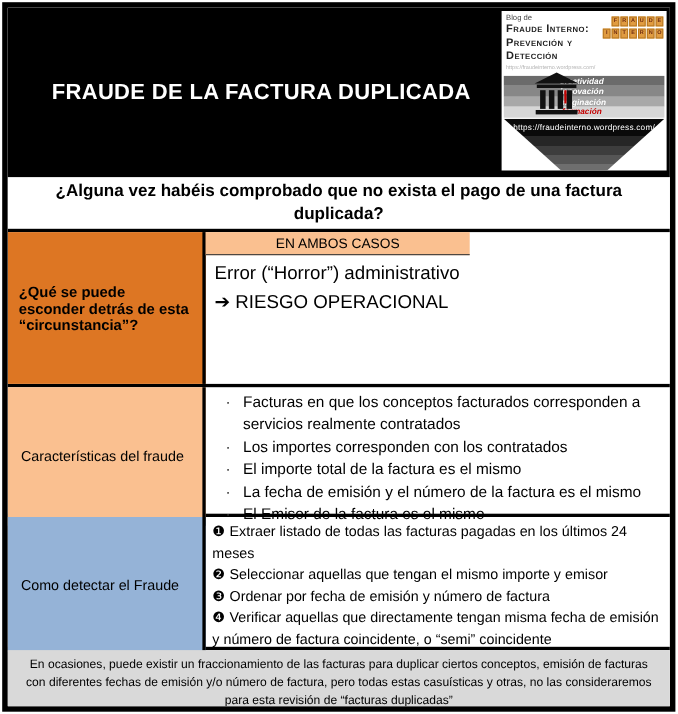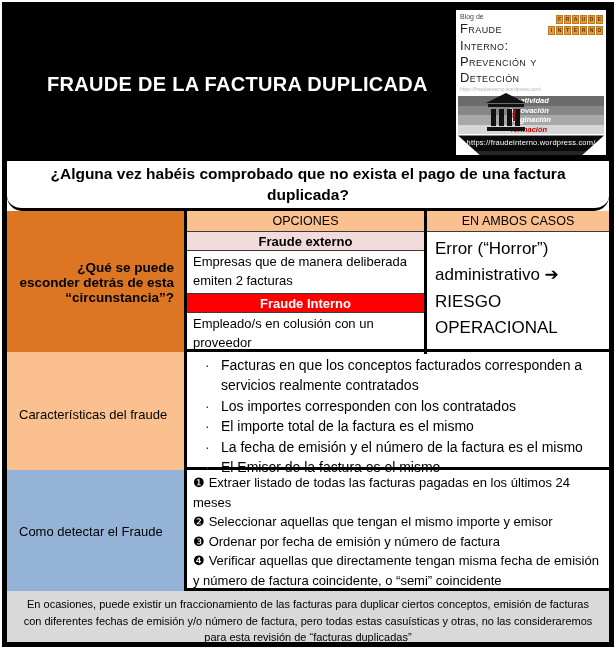--- a/index.html
+++ b/index.html
@@ -6,44 +6,44 @@
   body{width:616px;height:649px;font-family:"Liberation Sans",sans-serif;color:#000;}
   .outer{width:616px;height:649px;box-sizing:border-box;padding:2px;background:#fff;}
   .frame{width:100%;height:100%;box-sizing:border-box;border:5px solid #000;background:#fff;display:flex;flex-direction:column;overflow:hidden;}
 
   
   .hdr{height:154px;flex:none;background:#000;position:relative;}
   .hdr-title{position:absolute;left:40px;top:0;height:100%;display:flex;align-items:center;color:#fff;font-size:20px;font-weight:bold;letter-spacing:.3px;white-space:nowrap;}
   .logo{position:absolute;right:3px;top:3px;width:150px;height:145px;background:#fff;box-sizing:border-box;padding:2px 2px 0 2px;overflow:hidden;}
   .logo-top{display:flex;justify-content:space-between;padding:1px 1px 1px 2px;}
   .blog-de{font-size:7px;color:#444;line-height:1.2;}
-  .blog-name{font-size:13px;font-weight:normal;font-variant:small-caps;letter-spacing:.4px;color:#222;line-height:1.25;}
+  .blog-name{font-size:10px;font-weight:bold;font-variant:small-caps;letter-spacing:.4px;color:#222;line-height:1.25;}
   .blog-url-tiny{font-size:5px;color:#b5b5b5;line-height:1.4;}
   .tiles{display:flex;flex-direction:column;gap:2px;padding-top:2px;}
   .tile-row{display:flex;gap:1px;justify-content:flex-end;}
   .tile{width:7px;height:9px;background:#E09B41;border:1px solid #b97a22;box-sizing:border-box;color:#6d2b10;font-size:5px;font-weight:bold;display:flex;align-items:center;justify-content:center;line-height:1;}
   .stripes{position:relative;margin-top:2px;}
   .stripe{height:9.5px;display:flex;justify-content:center;align-items:center;}
   .stripe span{font-size:7.5px;font-weight:bold;font-style:italic;padding-right:4px;line-height:1;}
   .s1{background:#6b6b6b;} .s2{background:#878787;} .s3{background:#a8a8a8;} .s4{background:#d6d6d6;}
   .s1 span,.s2 span,.s3 span{color:#fff;} .s4 span{color:#c40000;}
   .temple{position:absolute;left:26px;top:-5px;}
   .brand-band{border-top:2px solid #111;border-bottom:2px solid #111;margin-top:2px;text-align:center;font-weight:bold;font-size:12.5px;letter-spacing:.2px;padding:2px 0 3px 0;}
   .tri-wrap{position:relative;height:66px;margin-top:1px;}
   .triangle{position:absolute;left:0;top:0;width:100%;height:100%;clip-path:polygon(0 0,100% 0,50% 100%);
     background:linear-gradient(#0a0a0a 0 16px,#262626 16px 25px,#3d3d3d 25px 33px,#555 33px 41px,#6e6e6e 41px 49px,#858585 49px 57px,#9c9c9c 57px 66px);}
   .tri-url{position:absolute;top:3px;left:0;width:100%;text-align:center;color:#fff;font-size:7.5px;letter-spacing:.2px;}
 
   
-  .question{flex:none;height:50px;box-sizing:border-box;display:flex;align-items:center;justify-content:center;text-align:center;font-weight:bold;font-size:15.5px;line-height:1.35;padding:0 42px;border-bottom:3px solid #000;background:#fff;border-radius:15px;}
+  .question{flex:none;height:50px;box-sizing:border-box;display:flex;align-items:center;justify-content:center;text-align:center;font-weight:bold;font-size:15.5px;line-height:1.35;padding:0 42px;border-bottom:3px solid #000;background:#fff;}
 
   
   .trow{display:grid;grid-template-columns:180px 240px 1fr;border-bottom:3px solid #000;flex:none;}
   .cell-label{border-right:3px solid #000;display:flex;align-items:center;box-sizing:border-box;font-size:13px;}
-  .lab-orange{background:#DD7623;font-weight:bold;font-size:13.5px;justify-content:center;text-align:right;padding:6px 10px;}
+  .lab-orange{background:#DD7623;font-weight:bold;font-size:13.5px;justify-content:center;text-align:left;padding:6px 10px;}
   .lab-peach{background:#FAC090;padding-left:12px;}
   .lab-blue{background:#95B3D7;padding-left:12px;}
   .col-stack{display:flex;flex-direction:column;box-sizing:border-box;}
   .mid-col{border-right:3px solid #000;}
   .sub-head{background:#FAC090;text-align:center;font-size:12.5px;padding:3px 0 2px 0;border-bottom:1px solid #3a3a3a;line-height:1.2;}
   .bar-ext{background:#F2DCDB;font-weight:bold;text-align:center;font-size:13px;padding:2px 0 1px 0;border-bottom:1px solid #3a3a3a;}
   .bar-int{background:#FE0000;color:#fff;font-weight:bold;text-align:center;font-size:13px;padding:2px 0 1px 0;border-bottom:1px solid #3a3a3a;}
   .desc{padding:2px 6px;font-size:13px;line-height:1.45;flex:1;}
   .desc-b{border-bottom:1px solid #3a3a3a;}
   .both-body{padding:4px 8px;font-size:17px;line-height:1.55;flex:1;}
@@ -129,27 +129,20 @@
           <div class="tri-url">https://fraudeinterno.wordpress.com/</div>
         </div>
       </div>
     </div>
 
     <div class="question">¿Alguna vez habéis comprobado que no exista el pago de una factura duplicada?</div>
 
     <div class="trow row1">
       <div class="cell-label lab-orange">¿Qué se puede esconder detrás de esta “circunstancia”?</div>
 
-      <div class="col-stack mid-col">
-        <div class="sub-head">OPCIONES</div>
-        <div class="bar-ext">Fraude externo</div>
-        <div class="desc desc-b">Empresas que de manera deliberada emiten 2 facturas</div>
-        <div class="bar-int">Fraude Interno</div>
-        <div class="desc">Empleado/s en colusión con un proveedor</div>
-      </div>
 
       <div class="col-stack">
         <div class="sub-head">EN AMBOS CASOS</div>
         <div class="both-body">Error (“Horror”) administrativo ➔ RIESGO OPERACIONAL</div>
       </div>
     </div>
 
     <div class="trow row2">
       <div class="cell-label lab-peach">Características del fraude</div>
       <div class="span23">

